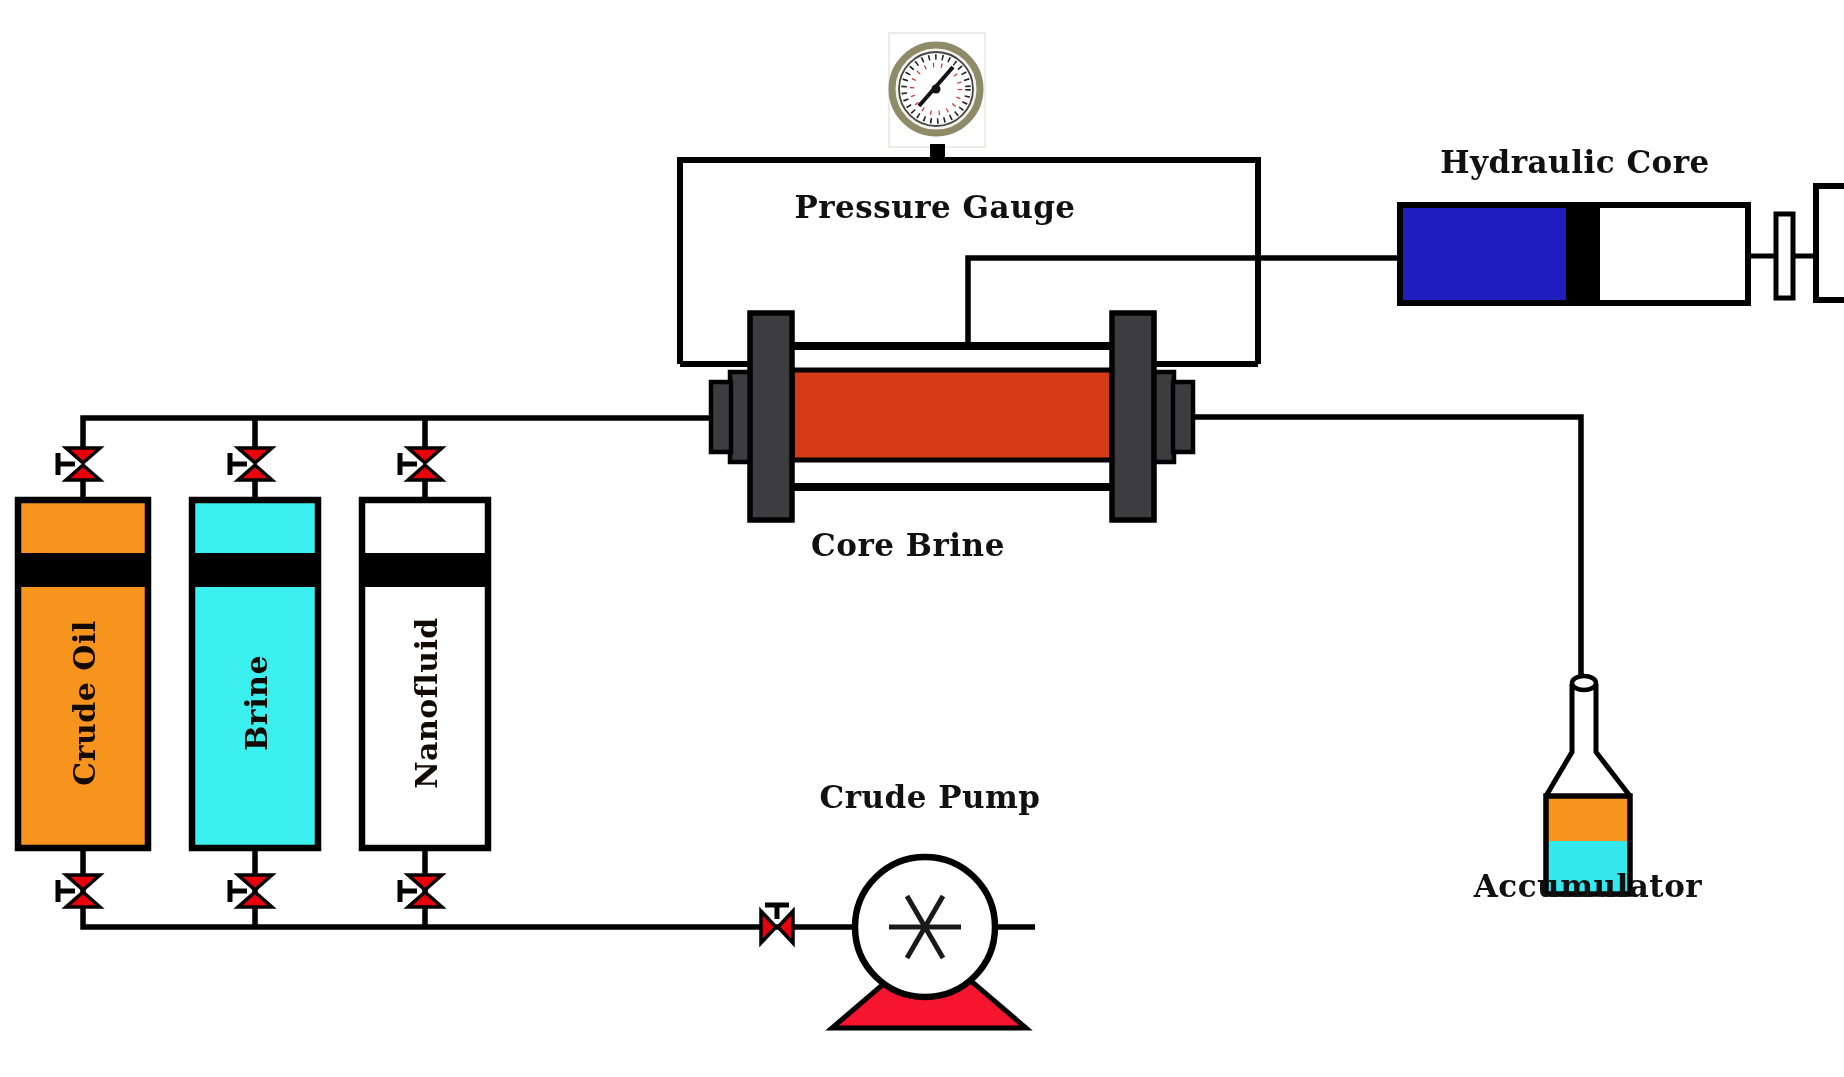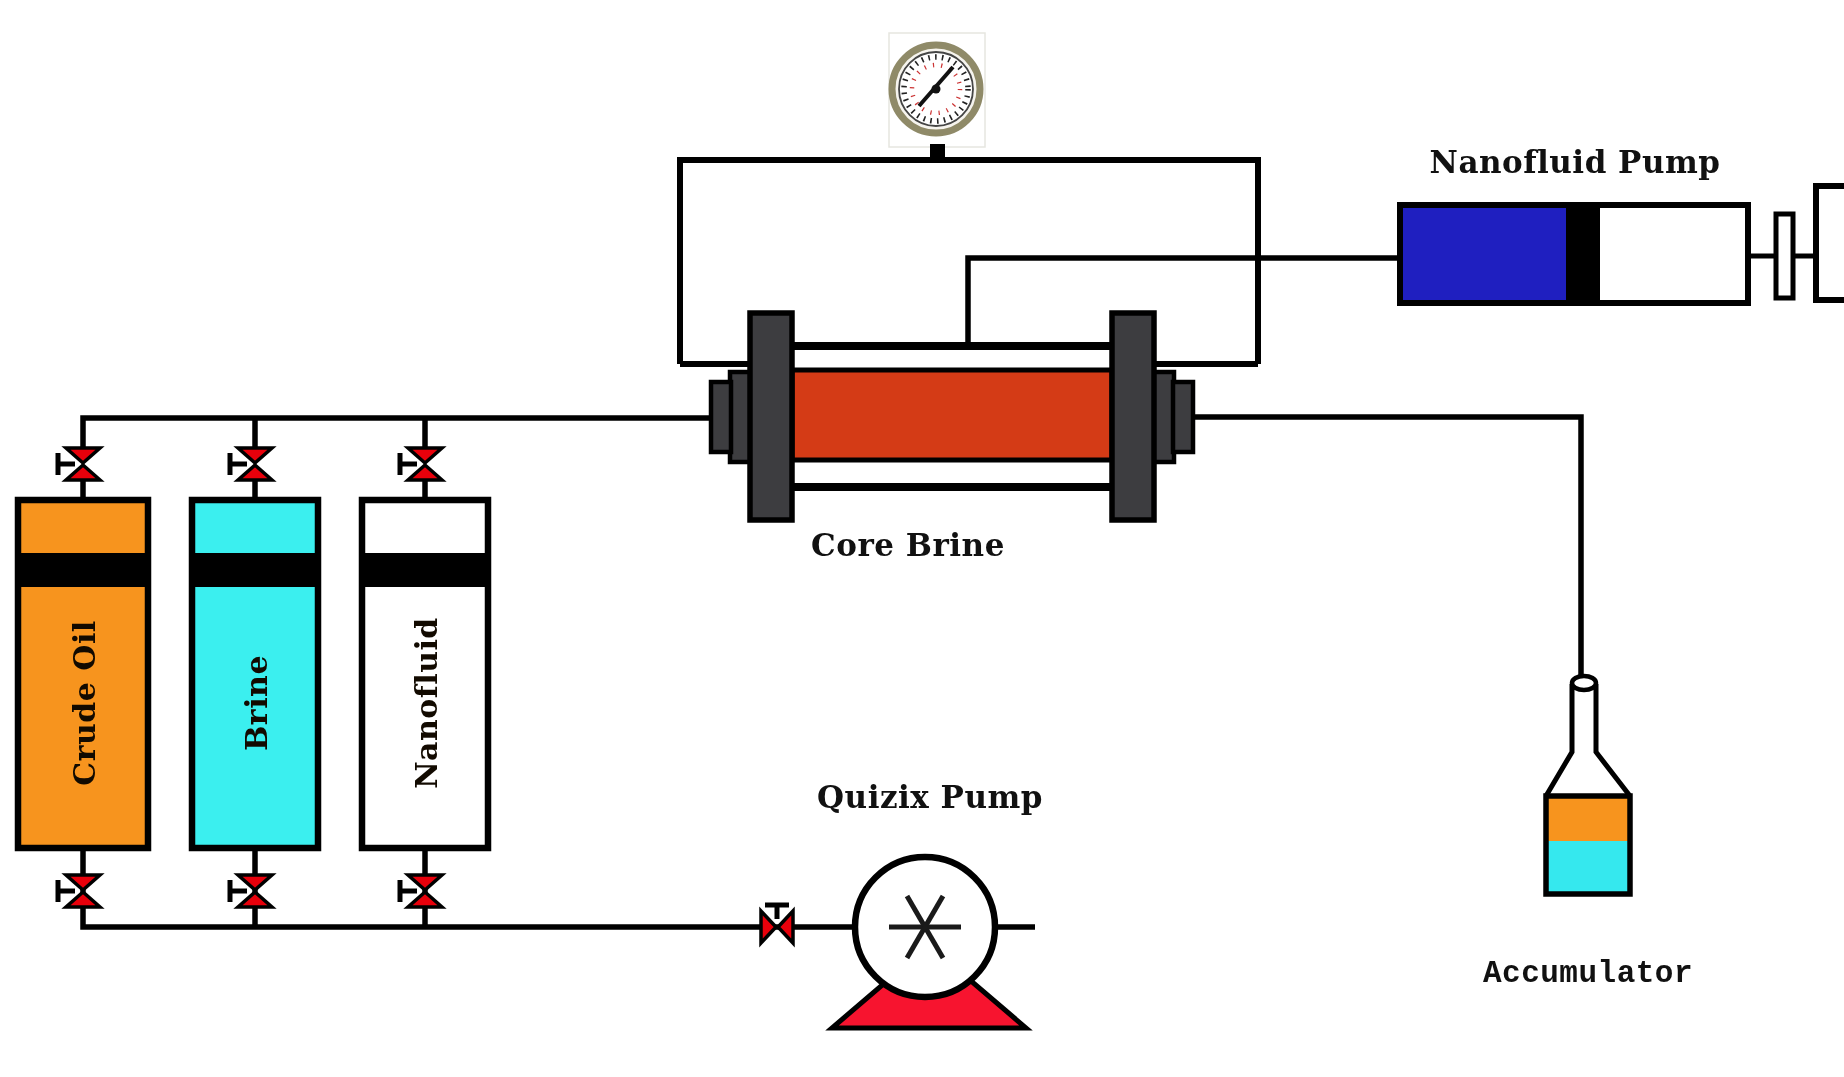--- a/index.html
+++ b/index.html
@@ -159,27 +159,28 @@
     <g>
       <path d="M 1572 684 V 752 L 1546 796" stroke="#000" stroke-width="5" fill="#fff"></path>
       <path d="M 1596 684 V 752 L 1630 796" stroke="#000" stroke-width="5" fill="#fff"></path>
       <ellipse cx="1584" cy="683" rx="12" ry="7" fill="#ffffff" stroke="#000" stroke-width="4.5"></ellipse>
       <rect x="1546" y="796" width="84" height="45" fill="#F7941E"></rect>
       <rect x="1546" y="841" width="84" height="53" fill="#35E8EE"></rect>
       <rect x="1546" y="796" width="84" height="98" fill="none" stroke="#000" stroke-width="5.5"></rect>
     </g>
   </svg>
 
+  <div class="lbl" style="left:935px; top:207px;">Pressure Gauge</div>
 
-  <div class="lbl" style="left:1575px; top:162px;">Nanofluid Pump</div>
+  <div class="lbl" style="left:1575px; top:162px;">Hydraulic Core</div>
 
   <div class="lbl" style="left:908px; top:545px;">Core Brine</div>
 
-  <div class="lbl" style="left:930px; top:797px;">Quizix Pump</div>
+  <div class="lbl" style="left:930px; top:797px;">Crude Pump</div>
 
-  <div class="lbl" style="left:1588px; top:973px;font-family:Liberation Mono, monospace;">Accumulator</div>
+  <div class="lbl" style="left:1588px; top:886px;">Accumulator</div>
 
   <div class="lbl-rot" style="left:84px; top:703px;">Crude Oil</div>
 
   <div class="lbl-rot" style="left:256px; top:703px;">Brine</div>
 
   <div class="lbl-rot" style="left:426px; top:703px;">Nanofluid</div>
 </div>
 
 </body></html>

